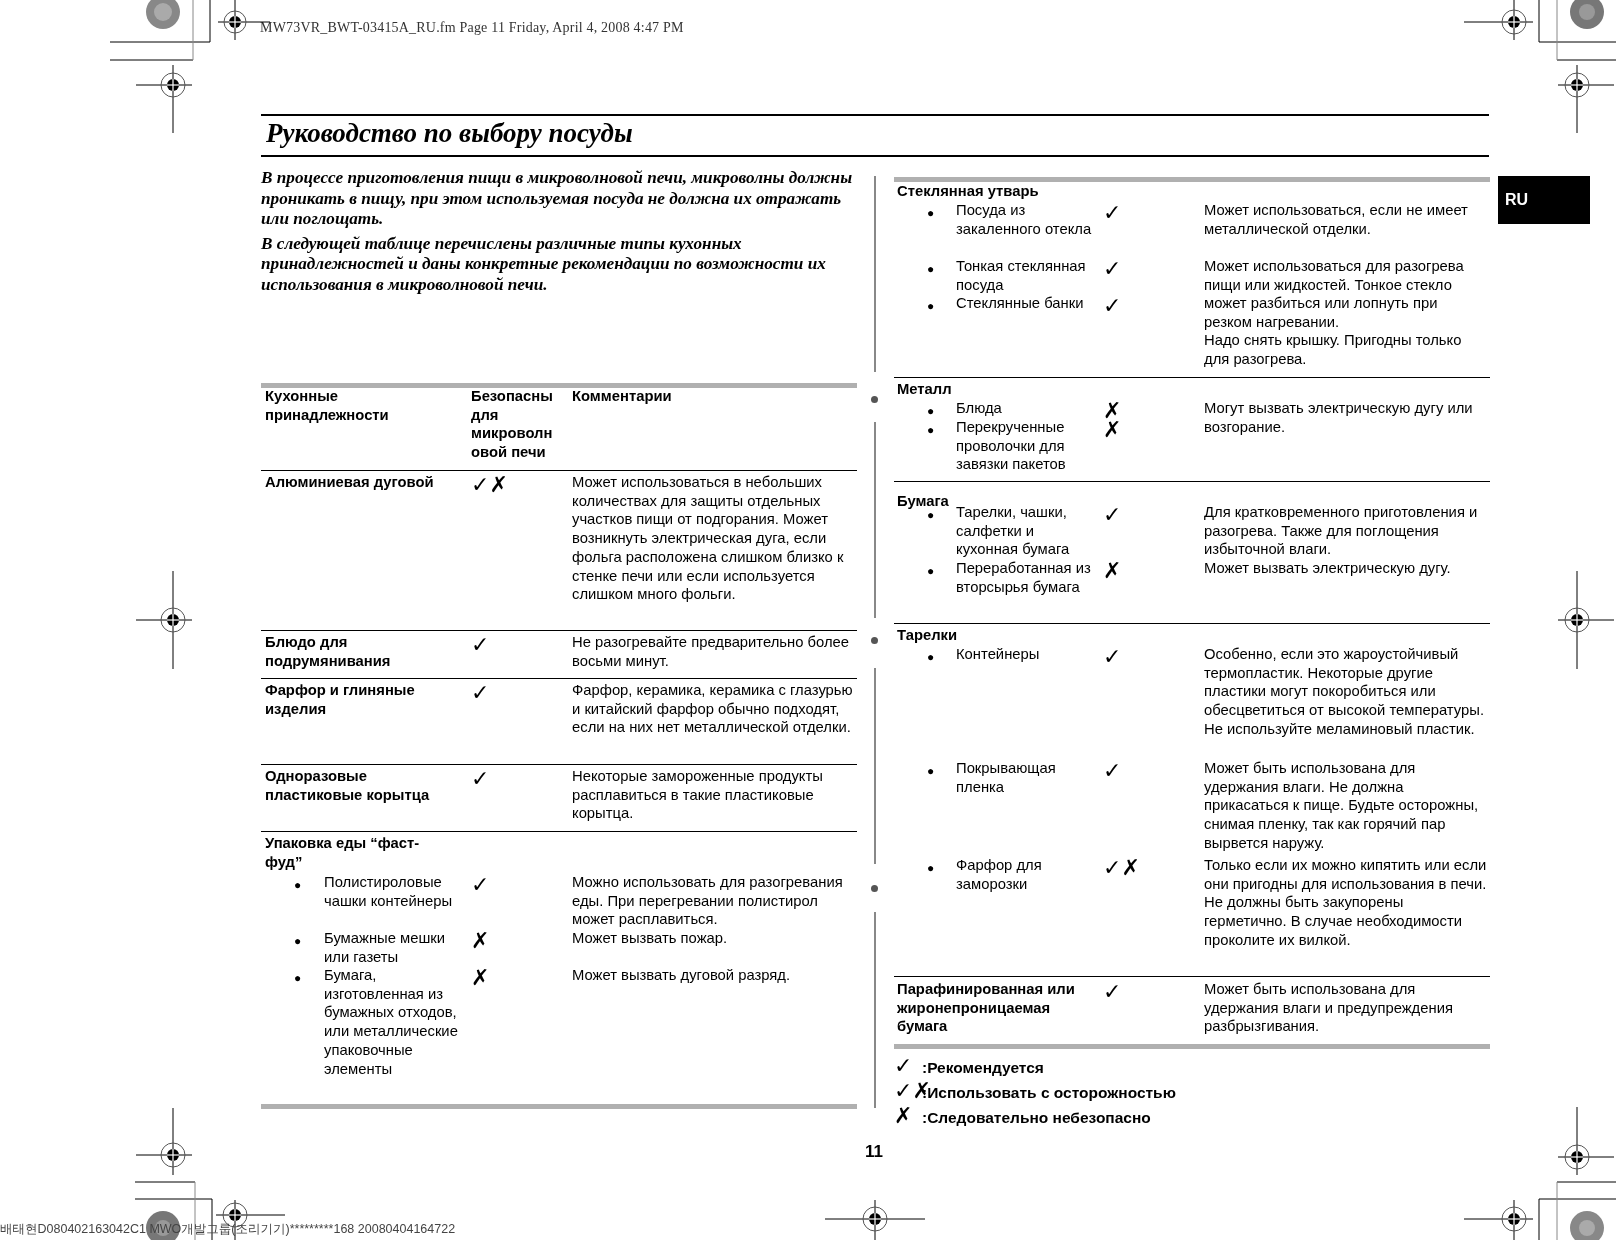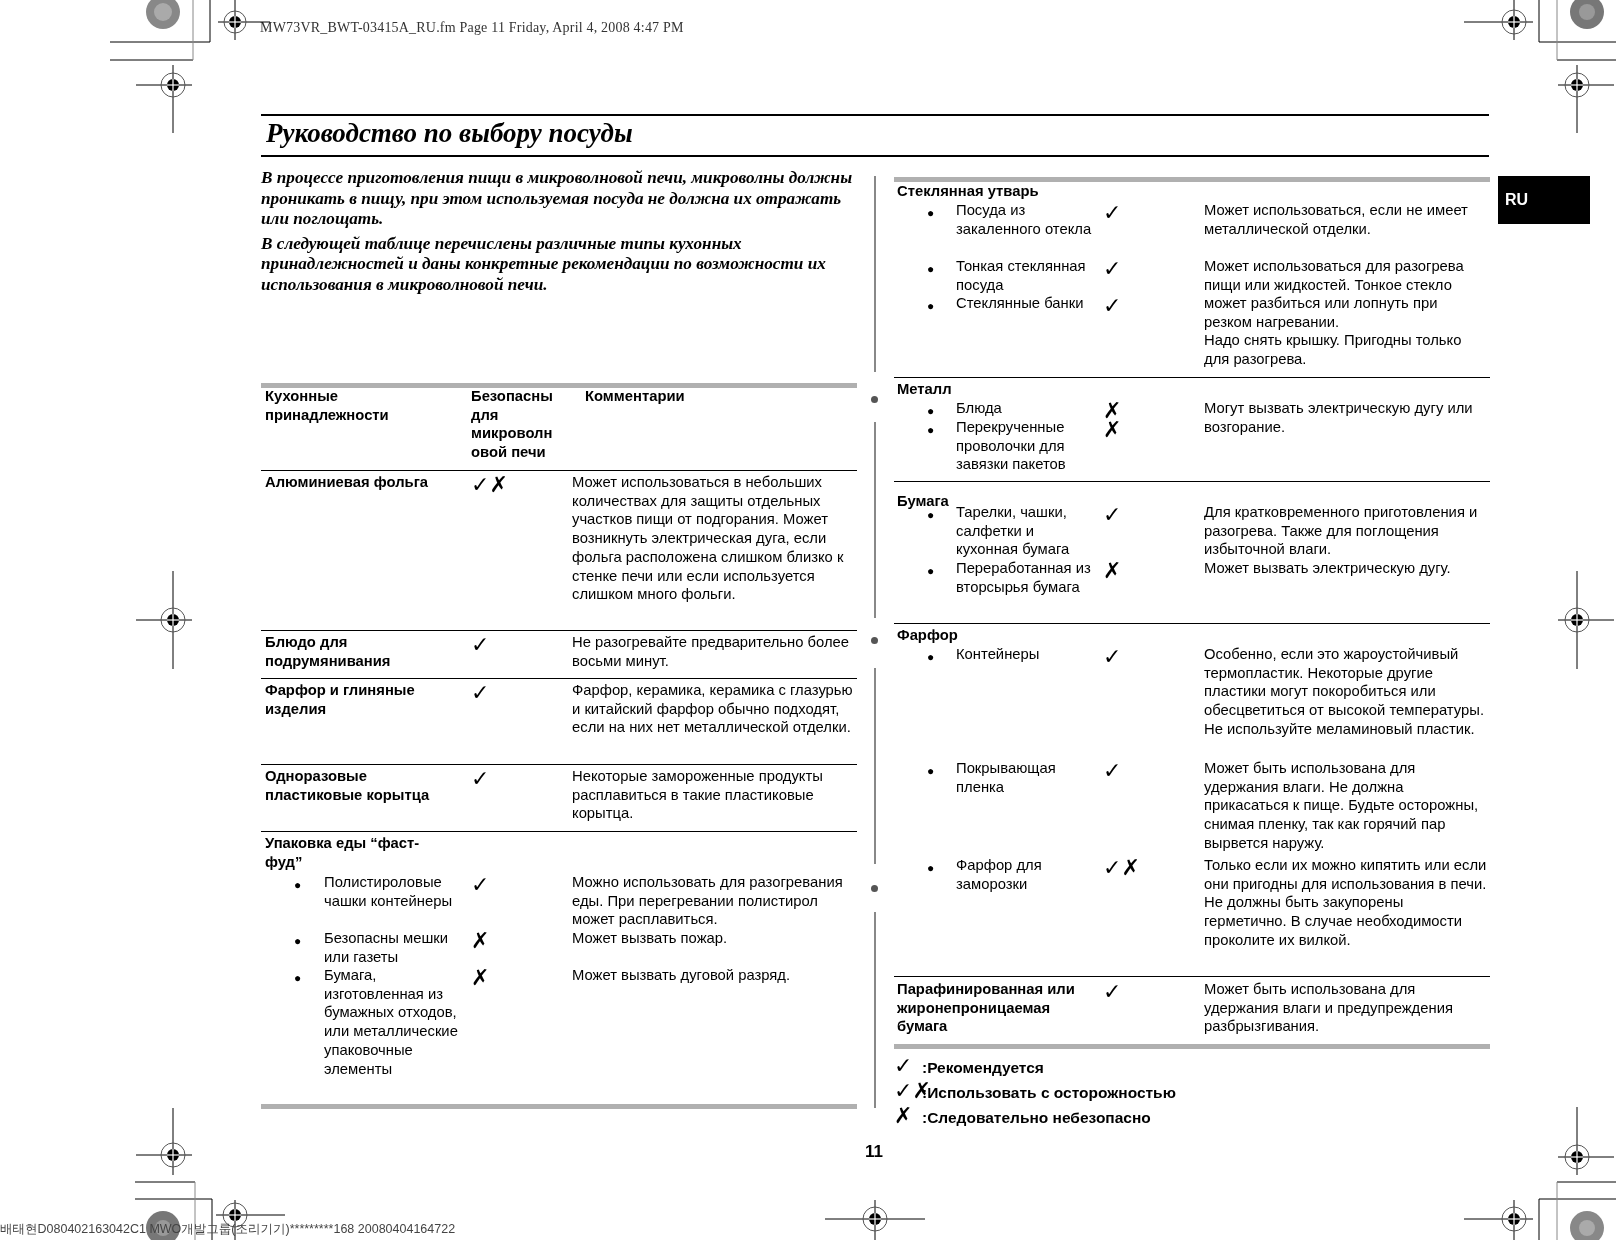--- a/index.html
+++ b/index.html
@@ -179,25 +179,25 @@
 <div class="dot" style="left:871px;top:637px;"></div>
 <div class="col-div" style="left:874px;top:668px;height:196px;"></div>
 <div class="dot" style="left:871px;top:885px;"></div>
 <div class="col-div" style="left:874px;top:912px;height:196px;"></div>
 
 <div class="abs tbl" style="left:261px;top:383px;width:596px;height:730px;">
   <div class="grey-rule" style="position:absolute;left:0;top:0;width:596px;"></div>
 
   <div class="cell b" style="left:4px;top:4px;width:200px;">Кухонные принадлежности</div>
   <div class="cell b" style="left:210px;top:4px;width:96px;">Безопасны для микроволн овой печи</div>
-  <div class="cell b" style="left:324px;top:4px;">Комментарии</div>
+  <div class="cell b" style="left:311px;top:4px;">Комментарии</div>
   <div class="thin-rule" style="position:absolute;left:0;top:87px;width:596px;"></div>
 
   <div class="row" style="left:0;top:90px;width:596px;">
-    <div class="cell b" style="left:4px;top:0;width:200px;">Алюминиевая фольга</div>
+    <div class="cell b" style="left:4px;top:0;width:200px;">Алюминиевая дуговой</div>
     <div class="cell sym" style="left:210px;top:2px;">✓✗</div>
     <div class="cell" style="left:311px;top:0;width:285px;">Может использоваться в небольших количествах для защиты отдельных участков пищи от подгорания. Может возникнуть электрическая дуга, если фольга расположена слишком близко к стенке печи или если используется слишком много фольги.</div>
   </div>
   <div class="thin-rule" style="position:absolute;left:0;top:247px;width:596px;"></div>
 
   <div class="row" style="left:0;top:250px;width:596px;">
     <div class="cell b" style="left:4px;top:0;width:180px;">Блюдо для подрумянивания</div>
     <div class="cell sym" style="left:210px;top:2px;">✓</div>
     <div class="cell" style="left:311px;top:0;width:285px;">Не разогревайте предварительно более восьми минут.</div>
   </div>
@@ -219,21 +219,21 @@
 
   <div class="row" style="left:0;top:451px;width:596px;">
     <div class="cell b" style="left:4px;top:0;width:170px;">Упаковка еды “фаст-фуд”</div>
 
     <div class="bullet" style="left:33px;top:42px;">●</div>
     <div class="sub" style="left:63px;top:39px;width:140px;">Полистироловые чашки контейнеры</div>
     <div class="cell sym" style="left:210px;top:41px;">✓</div>
     <div class="cell" style="left:311px;top:39px;width:285px;">Можно использовать для разогревания еды. При перегревании полистирол может расплавиться.</div>
 
     <div class="bullet" style="left:33px;top:98px;">●</div>
-    <div class="sub" style="left:63px;top:95px;width:140px;">Безопасны мешки или газеты</div>
+    <div class="sub" style="left:63px;top:95px;width:140px;">Бумажные мешки или газеты</div>
     <div class="cell sym" style="left:210px;top:97px;">✗</div>
     <div class="cell" style="left:311px;top:95px;width:285px;">Может вызвать пожар.</div>
 
     <div class="bullet" style="left:33px;top:135px;">●</div>
     <div class="sub" style="left:63px;top:132px;width:140px;">Бумага, изготовленная из бумажных отходов, или металлические упаковочные элементы</div>
     <div class="cell sym" style="left:210px;top:134px;">✗</div>
     <div class="cell" style="left:311px;top:132px;width:285px;">Может вызвать дуговой разряд.</div>
   </div>
   <div class="grey-rule" style="position:absolute;left:0;top:721px;width:596px;"></div>
 </div>
@@ -281,21 +281,21 @@
     <div class="cell" style="left:310px;top:19px;width:285px;">Для кратковременного приготовления и разогрева. Также для поглощения избыточной влаги.</div>
 
     <div class="bullet" style="left:33px;top:78px;">●</div>
     <div class="sub" style="left:62px;top:75px;width:140px;">Переработанная из вторсырья бумага</div>
     <div class="cell sym" style="left:209px;top:77px;">✗</div>
     <div class="cell" style="left:310px;top:75px;width:285px;">Может вызвать электрическую дугу.</div>
   </div>
   <div class="thin-rule" style="position:absolute;left:0;top:446px;width:596px;"></div>
 
   <div class="row" style="left:0;top:449px;width:596px;">
-    <div class="cell b" style="left:3px;top:0;">Фарфор</div>
+    <div class="cell b" style="left:3px;top:0;">Тарелки</div>
     <div class="bullet" style="left:33px;top:22px;">●</div>
     <div class="sub" style="left:62px;top:19px;width:140px;">Контейнеры</div>
     <div class="cell sym" style="left:209px;top:21px;">✓</div>
     <div class="cell" style="left:310px;top:19px;width:285px;">Особенно, если это жароустойчивый термопластик. Некоторые другие пластики могут покоробиться или обесцветиться от высокой температуры. Не используйте меламиновый пластик.</div>
 
     <div class="bullet" style="left:33px;top:136px;">●</div>
     <div class="sub" style="left:62px;top:133px;width:140px;">Покрывающая пленка</div>
     <div class="cell sym" style="left:209px;top:135px;">✓</div>
     <div class="cell" style="left:310px;top:133px;width:285px;">Может быть использована для удержания влаги. Не должна прикасаться к пище. Будьте осторожны, снимая пленку, так как горячий пар вырвется наружу.</div>
 

